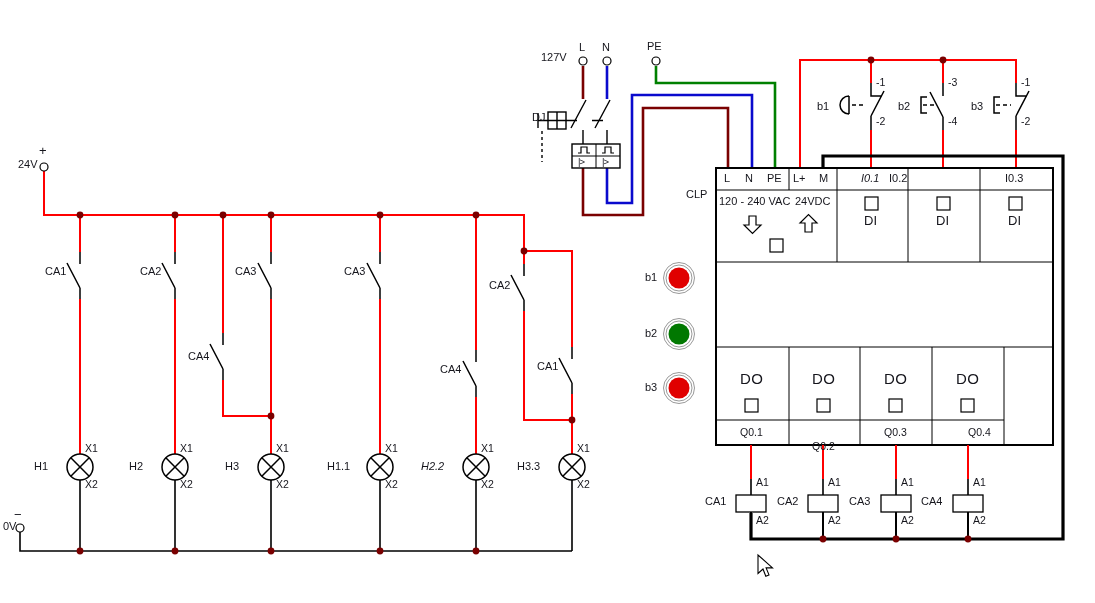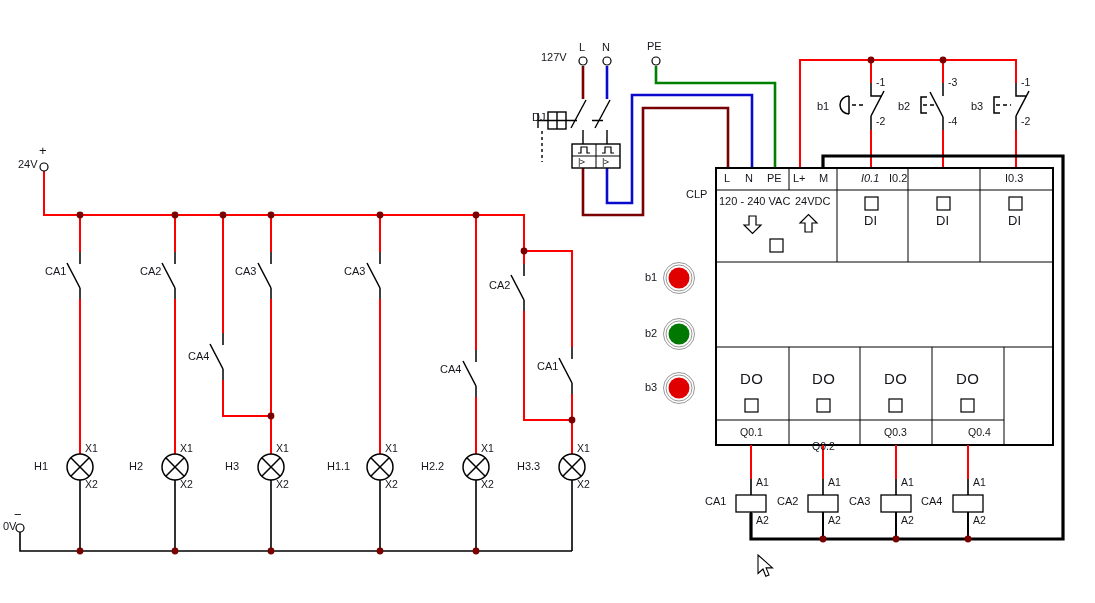--- a/index.html
+++ b/index.html
@@ -204,21 +204,21 @@
 <span class="lbl" style="left:344px;top:266px;">CA3</span>
 <span class="lbl" style="left:489px;top:280px;">CA2</span>
 <span class="lbl" style="left:188px;top:351px;">CA4</span>
 <span class="lbl" style="left:440px;top:364px;">CA4</span>
 <span class="lbl" style="left:537px;top:361px;">CA1</span>
 
 <span class="lbl" style="left:34px;top:461px;">H1</span>
 <span class="lbl" style="left:129px;top:461px;">H2</span>
 <span class="lbl" style="left:225px;top:461px;">H3</span>
 <span class="lbl" style="left:327px;top:461px;">H1.1</span>
-<span class="lbl" style="left:421px;top:461px;">H2.2</span>
+<span class="lbl" style="left:421px;top:461px;font-style:italic;">H2.2</span>
 <span class="lbl" style="left:517px;top:461px;">H3.3</span>
 <span class="lbl sm" style="left:85px;top:443px;">X1</span>
 <span class="lbl sm" style="left:85px;top:479px;">X2</span>
 <span class="lbl sm" style="left:180px;top:443px;">X1</span>
 <span class="lbl sm" style="left:180px;top:479px;">X2</span>
 <span class="lbl sm" style="left:276px;top:443px;">X1</span>
 <span class="lbl sm" style="left:276px;top:479px;">X2</span>
 <span class="lbl sm" style="left:385px;top:443px;">X1</span>
 <span class="lbl sm" style="left:385px;top:479px;">X2</span>
 <span class="lbl sm" style="left:481px;top:443px;">X1</span>

